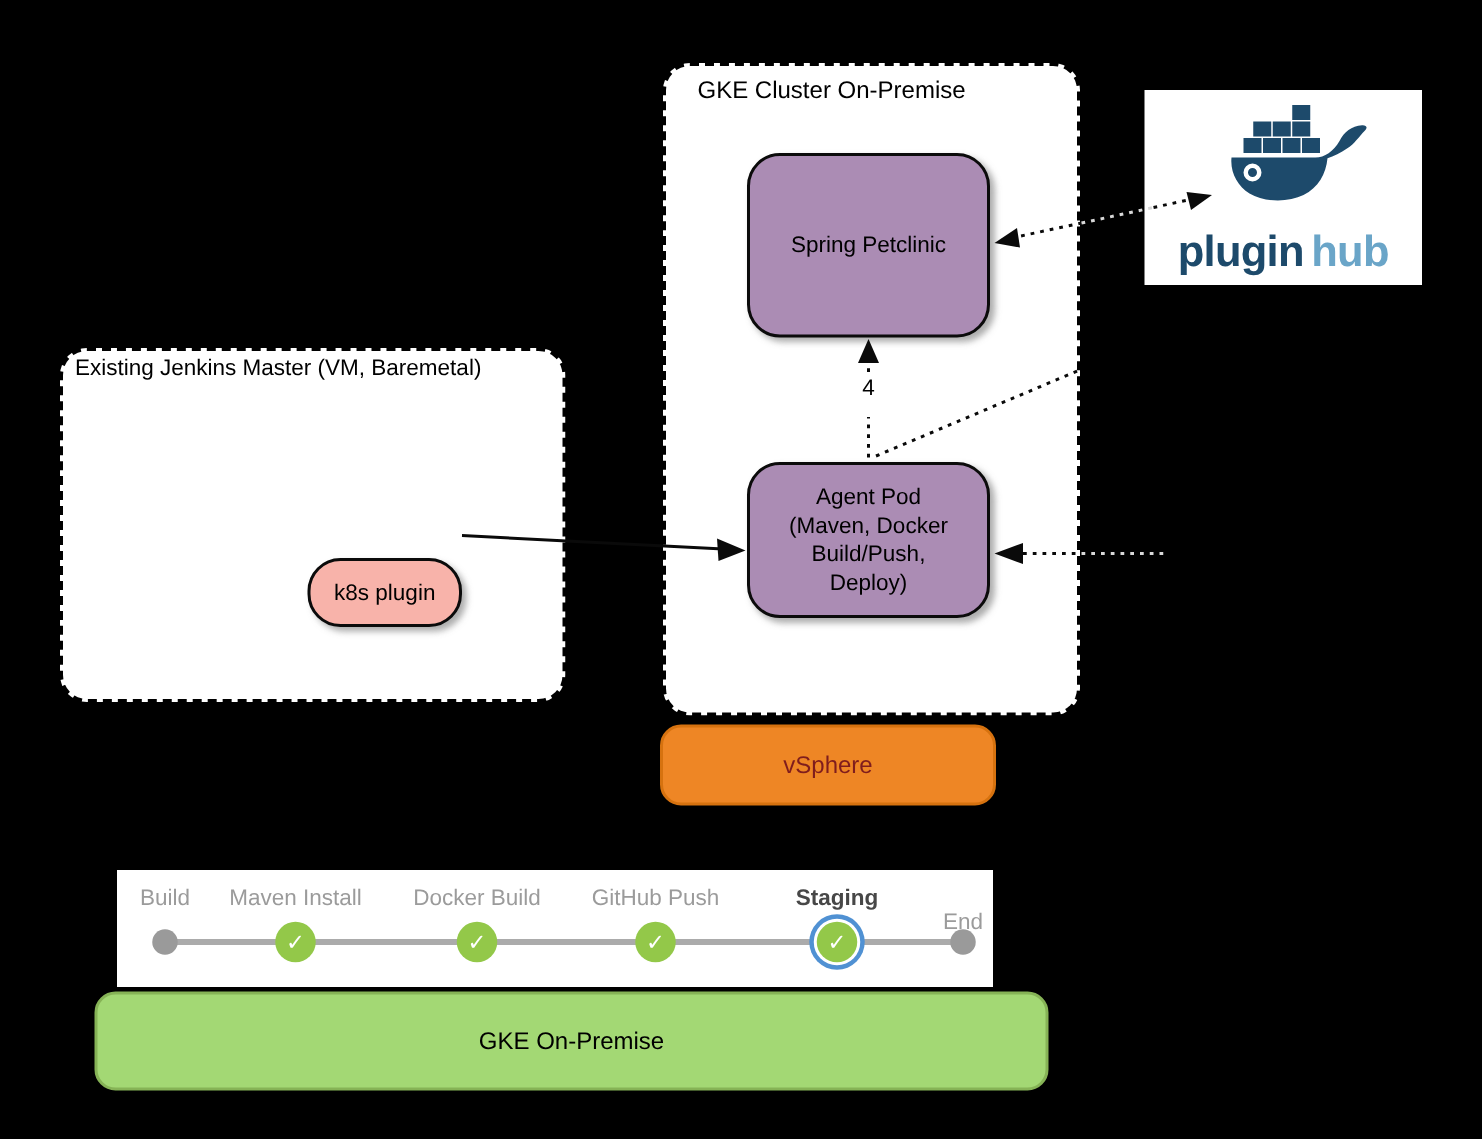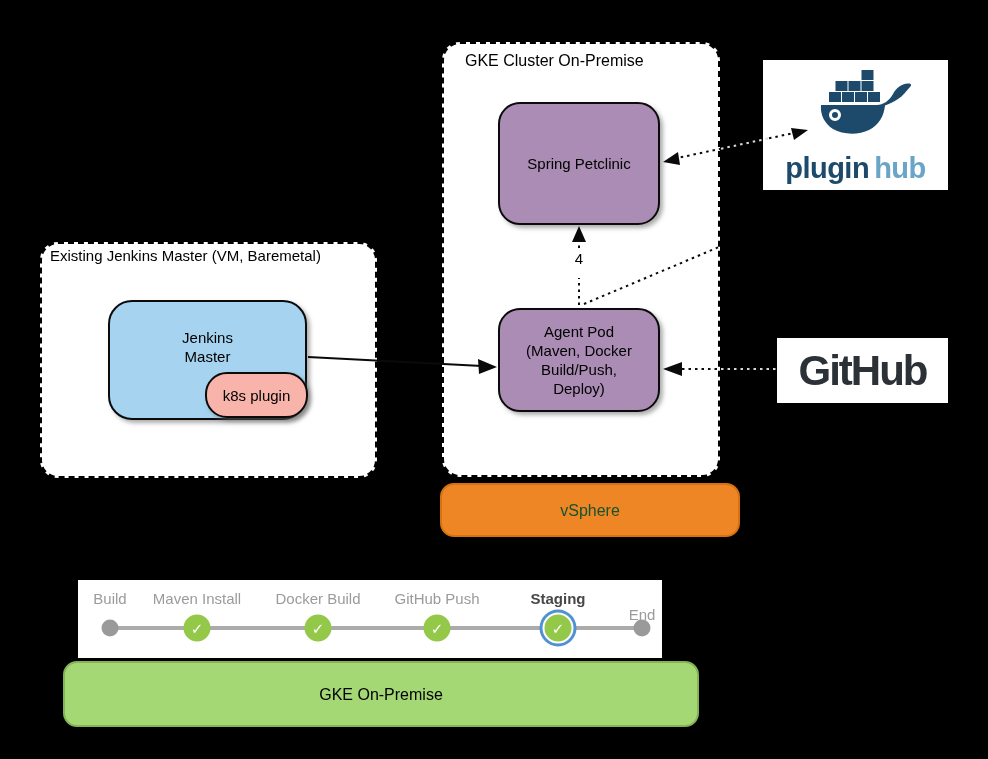--- a/index.html
+++ b/index.html
@@ -1,37 +1,37 @@
 <!DOCTYPE html>
 <html><head>
 <meta charset="utf-8">
 <style>
   html,body{margin:0;padding:0;background:#000;}
   .stage-wrap{position:relative;width:988px;height:759px;background:#000;overflow:hidden;
     font-family:"Liberation Sans","DejaVu Sans",sans-serif;}
 
   
   .dashed-box{position:absolute;background:#fff;border:2px dashed #000;border-radius:18px;box-sizing:border-box;}
-  .box-jenkins-env{left:40px;top:242px;width:337px;height:236px;}
+  .box-jenkins-env{left:40px;top:232px;width:337px;height:236px;}
   .box-gke{left:442px;top:42px;width:278px;height:435px;}
   .dashed-title{position:absolute;color:#000;font-size:15px;white-space:nowrap;}
   .t-jenkins{left:8px;top:3px;}
   .t-gke{left:21px;top:8px;font-size:16px;}
 
   
   .node{position:absolute;box-sizing:border-box;border:2px solid #0b0b0b;display:flex;
     align-items:center;justify-content:center;text-align:center;color:#000;
     font-size:15px;line-height:19px;white-space:pre-line;
     box-shadow:3px 3px 4px rgba(105,105,105,.55);}
   .n-petclinic{left:498px;top:102px;width:162px;height:123px;border-radius:22px;background:#ab8cb4;}
   .n-agent{left:498px;top:308px;width:162px;height:104px;border-radius:22px;background:#ab8cb4;}
   .n-jenkins{left:108px;top:300px;width:199px;height:120px;border-radius:24px;background:#a6d3ef;padding-bottom:26px;}
   .n-k8s{left:205px;top:372px;width:103px;height:46px;border-radius:22px;background:#f8b3aa;z-index:6;}
-  .n-vsphere{left:440px;top:483px;width:300px;height:54px;border-radius:14px;background:#ee8625;
-    border:2px solid #d6720f;color:#14532d;font-size:16px;box-shadow:none;}
+  .n-vsphere{left:440px;top:483px;width:224px;height:54px;border-radius:14px;background:#ee8625;
+    border:2px solid #d6720f;color:#7f1d1d;font-size:16px;box-shadow:none;}
   .n-green{left:63px;top:661px;width:636px;height:66px;border-radius:14px;background:#a3d874;
     border:2px solid #86b356;font-size:16px;box-shadow:none;}
 
   
   .logo-box{position:absolute;background:#fff;}
   .b-dockerhub{left:763px;top:60px;width:185px;height:130px;}
   .b-github{left:777px;top:338px;width:171px;height:65px;display:flex;align-items:center;justify-content:center;}
   .github-word{font-size:42px;font-weight:bold;letter-spacing:-2px;color:#2b3137;}
   .whale-svg{position:absolute;left:52px;top:8px;}
   .dh-word{position:absolute;left:0;right:0;bottom:5px;text-align:center;font-size:29px;font-weight:bold;letter-spacing:-.5px;}
@@ -65,22 +65,20 @@
 
   <div class="dashed-box box-gke">
     <div class="dashed-title t-gke">GKE Cluster On-Premise</div>
   </div>
 
   <div class="node n-petclinic">Spring Petclinic</div>
   <div class="node n-agent">Agent Pod
 (Maven, Docker
 Build/Push,
 Deploy)</div>
-  <div class="node n-jenkins">Jenkins
-Master</div>
   <div class="node n-k8s">k8s plugin</div>
   <div class="node n-vsphere">vSphere</div>
   <div class="node n-green">GKE On-Premise</div>
 
   <div class="logo-box b-dockerhub">
     <svg class="whale-svg" width="120" height="88" viewBox="0 0 120 88">
       <g fill="#1d4a6b">
         <rect x="14" y="24" width="12" height="10"></rect>
           <rect x="27" y="24" width="12" height="10"></rect>
         <rect x="40" y="24" width="12" height="10"></rect>
@@ -93,23 +91,20 @@
                  C 96 15.3 97 17 95 19 C 91 23 88 28 83 31 C 79 34 74 36 70 37.5
                  C 69 48 64 57 54 62 C 44 67 28 67 18 61 C 10 56 5 47 6 37 Z"></path>
       </g>
       <circle cx="20" cy="47" r="4.5" fill="none" stroke="#fff" stroke-width="3"></circle>
     </svg>
     <div class="dh-word">
       <span class="w1">plugin</span><span class="w2">hub</span>
     </div>
   </div>
 
-  <div class="logo-box b-github">
-    <span class="github-word">GitHub</span>
-  </div>
 
   <div class="pipeline">
     <div class="p-line"></div>
   <div class="p-label" style="left: 32px;">Build</div>
       <div class="pm-dot" style="left: 32px;"></div>
       <div class="p-label" style="left: 119px;">Maven Install</div>
       <div class="pm-done" style="left: 119px;">
         <span>✓</span>
       </div>
       <div class="p-label" style="left: 240px;">Docker Build</div>

